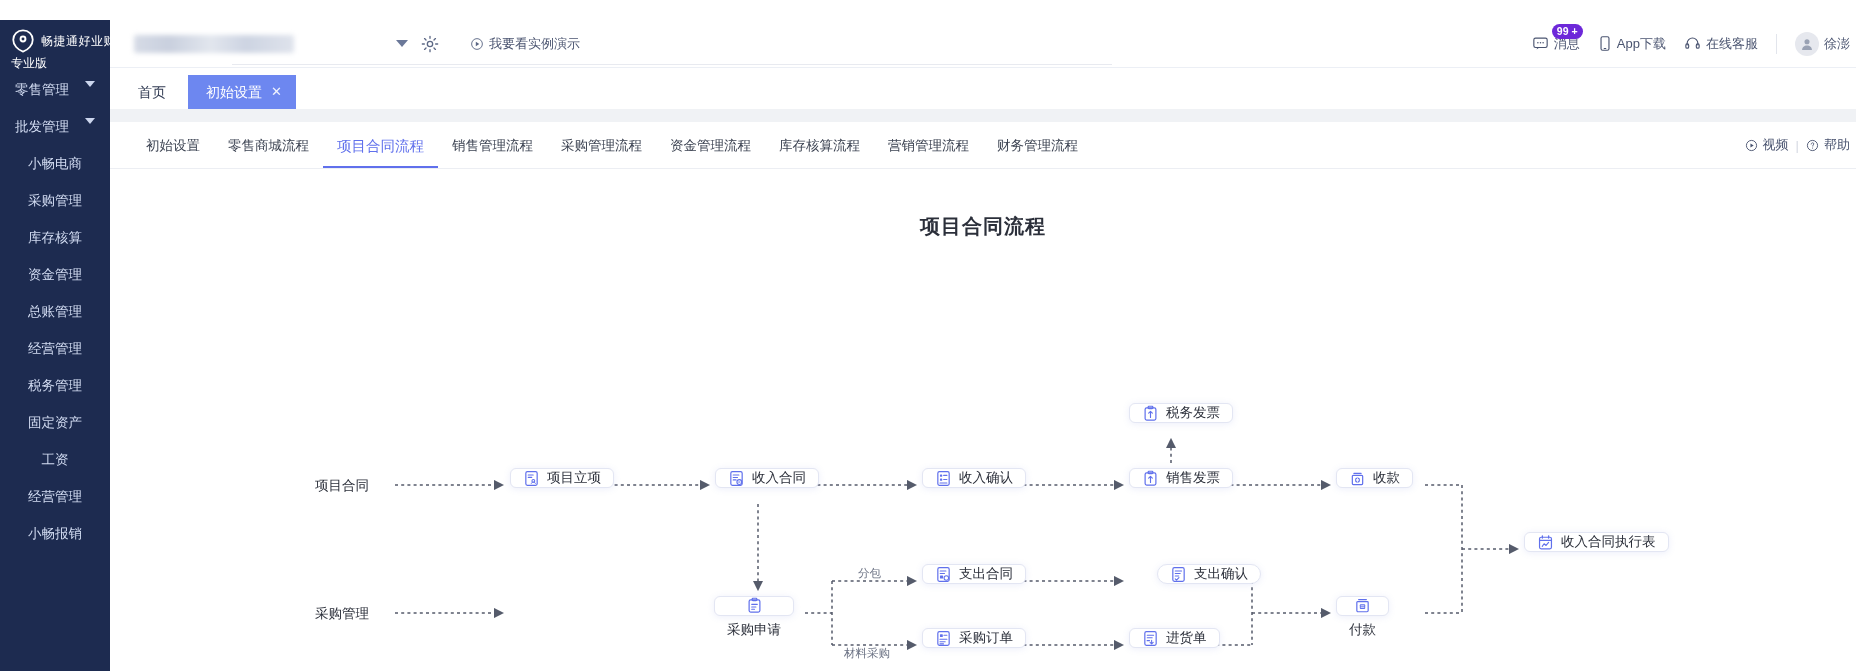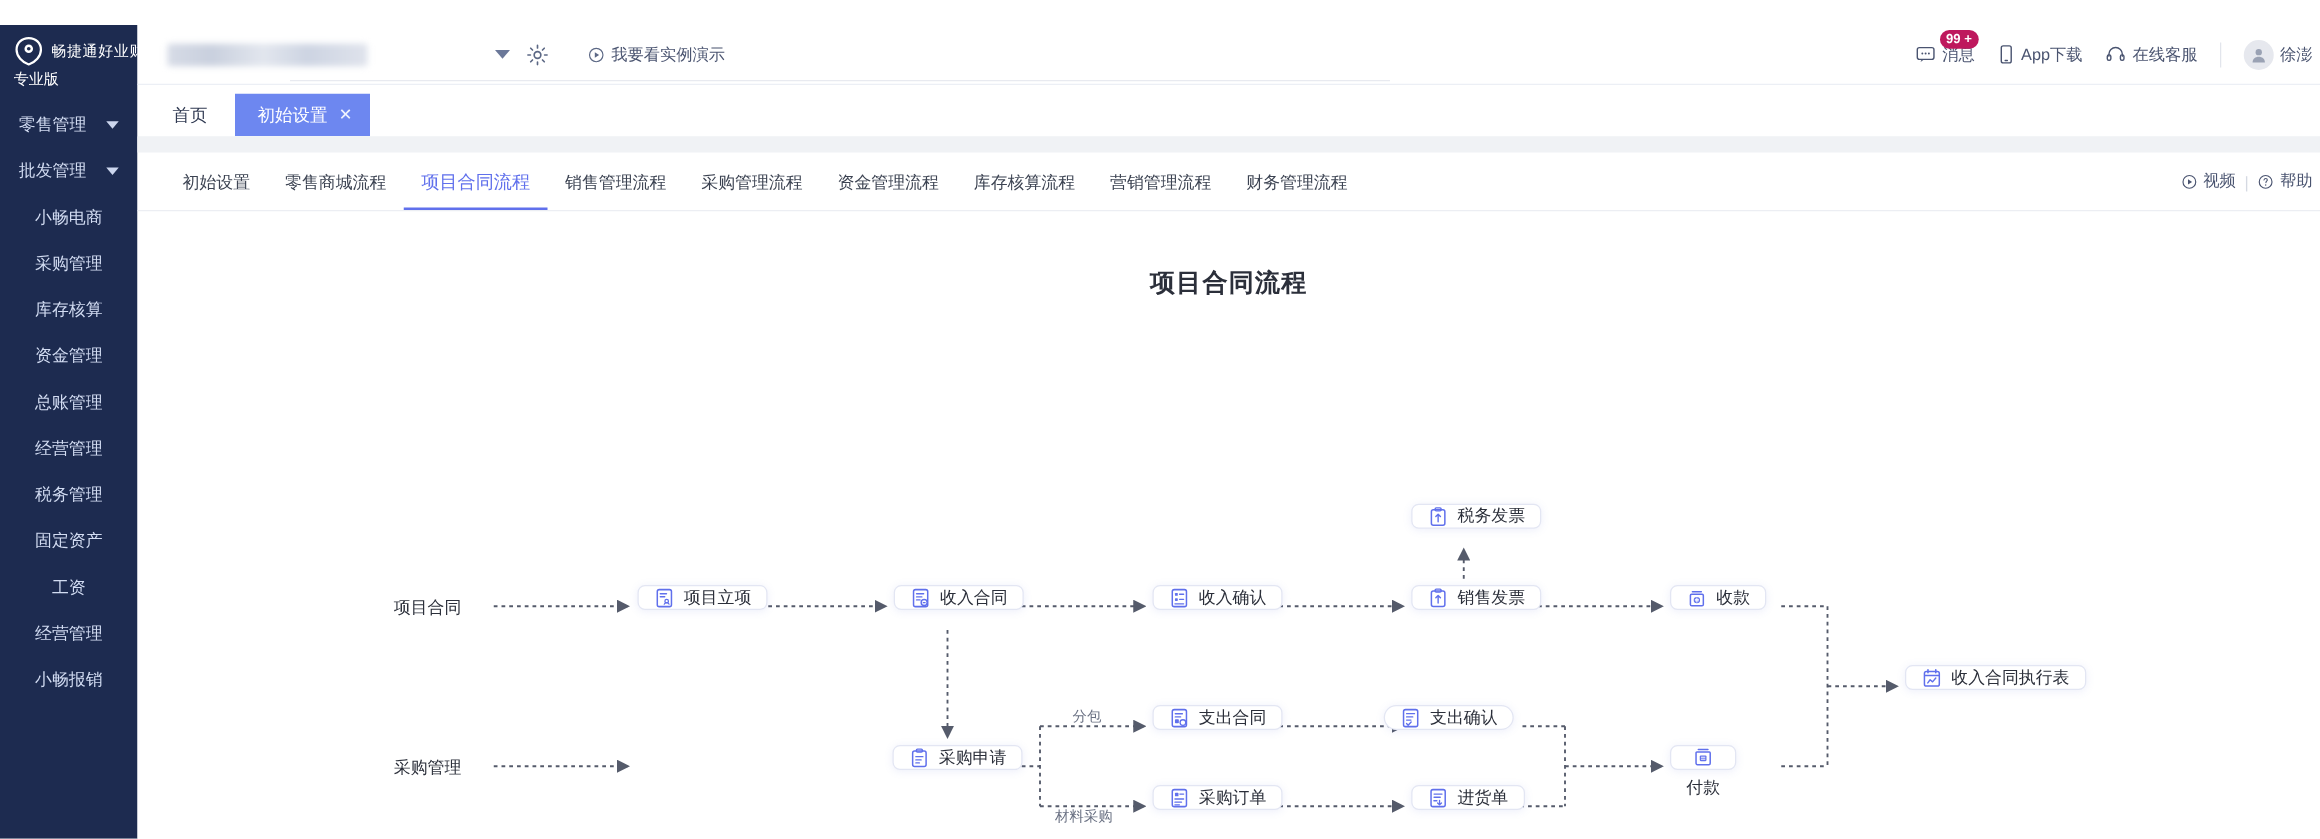--- a/index.html
+++ b/index.html
@@ -16,21 +16,21 @@
     position:absolute; left:0; top:20px; width:110px; height:651px;
     background:#1d2b50; color:#c8d2ea; overflow:hidden;
   }
   .brand { height:55px; padding:8px 0 0 10px; position:relative; }
   .brand-row { display:flex; align-items:center; gap:5px; }
   .brand-logo { width:26px; height:26px; flex:0 0 26px; }
   .brand-name { font-size:12px; color:#fff; letter-spacing:.5px; white-space:nowrap; }
   .brand-sub { font-size:12px; color:#fff; margin-top:1px; padding-left:1px; }
   .nav { margin-top:6px; }
   .nav-item {
-    height:37px; display:flex; align-items:center; justify-content:center;
+    height:37px; display:flex; justify-content:center;
     gap:16px; font-size:13.5px; color:#d2dcf2; cursor:pointer;
   }
   .caret { width:0;height:0;border-left:5px solid transparent;border-right:5px solid transparent;border-top:6px solid #ccd6ee; }
 
   
   .header {
     position:absolute; left:110px; top:20px; right:0; height:48px;
     background:#fff; border-bottom:1px solid #eceff5;
     display:flex; align-items:center;
   }
@@ -40,21 +40,21 @@
     background:linear-gradient(90deg,#d6dbe6 0%,#c9d0de 22%,#e2e6ee 48%,#cdd4e2 70%,#dfe3ec 100%);
     filter:blur(2.4px); margin-left:14px;
   }
   .hdr-underline { position:absolute; left:122px; top:44px; width:880px; height:1px; background:#e8eaf0; }
   .chev-dn { width:0;height:0;border-left:6px solid transparent;border-right:6px solid transparent;border-top:7px solid #6b7899; margin-left:auto; margin-right:12px; }
   .gear { width:20px;height:20px; color:#5c6885; cursor:pointer; }
   .demo-link { display:flex; align-items:center; gap:5px; margin-left:30px; font-size:13px; color:#4a5470; cursor:pointer; }
   .hdr-right { margin-left:auto; display:flex; align-items:center; gap:18px; padding-right:6px; font-size:13px; color:#4a5470; }
   .hdr-item { display:flex; align-items:center; gap:5px; position:relative; cursor:pointer; }
   .badge {
-    position:absolute; top:-11px; left:20px; background:#be185d; color:#fff;
+    position:absolute; top:-11px; left:20px; background:#6d28d9; color:#fff;
     font-size:10.5px; font-weight:bold; border-radius:9px; padding:1px 5px; line-height:13px;
     white-space:nowrap;
   }
   .sep { width:1px; height:20px; background:#e2e5ec; }
   .avatar { width:24px;height:24px;border-radius:50%;background:#e6e8ee; display:flex;align-items:center;justify-content:center; }
 
   
   .tabstrip {
     position:absolute; left:110px; top:68px; right:0; height:41px;
     background:#fff; display:flex; align-items:flex-end; padding-left:6px;
@@ -370,40 +370,40 @@
       <div class="node" style="left:1414px; top:410px;">
         <svg class="nic" viewBox="0 0 24 24">
           <rect x="3.6" y="4.6" width="16.8" height="16.4" rx="2.2" fill="none" stroke="#6070ec" stroke-width="1.7"></rect>
           <path d="M3.6 9h16.8" stroke="#6070ec" stroke-width="1.7"></path>
           <path d="M7.6 2.6v3.2M16.4 2.6v3.2" stroke="#6070ec" stroke-width="1.8" stroke-linecap="round"></path>
           <path d="M7.4 17.4l2.6-3.6 2.8 2.4 3.6-4.4" fill="none" stroke="#6070ec" stroke-width="1.6" stroke-linecap="round" stroke-linejoin="round"></path>
         </svg>
         <span>收入合同执行表</span>
       </div>
 
-      <div class="node" style="left:604px; top:474px;">
+      <div class="node" style="left:604px; top:474px;flex-direction:column;">
         <svg class="nic" viewBox="0 0 24 24">
           <rect x="4.4" y="4" width="15.2" height="17.4" rx="2.2" fill="none" stroke="#6070ec" stroke-width="1.7"></rect>
           <rect x="8.6" y="1.8" width="6.8" height="3.4" rx="1.2" fill="none" stroke="#6070ec" stroke-width="1.6"></rect>
           <path d="M8 10.4h8M8 14h6M8 17.4h4" stroke="#6070ec" stroke-width="1.5" stroke-linecap="round"></path>
         </svg>
         <span>采购申请</span>
       </div>
 
       <div class="node" style="left:812px; top:442px;">
         <svg class="nic" viewBox="0 0 24 24">
           <rect x="4" y="2.4" width="16" height="19.2" rx="2.2" fill="none" stroke="#6070ec" stroke-width="1.7"></rect>
           <path d="M7.4 7h8M7.4 10.6h6" stroke="#6070ec" stroke-width="1.6" stroke-linecap="round"></path>
           <rect x="7" y="13.4" width="4.4" height="4.4" rx=".8" fill="#6070ec"></rect>
           <circle cx="16" cy="17" r="3.2" fill="#fff" stroke="#6070ec" stroke-width="1.5"></circle>
         </svg>
         <span>支出合同</span>
       </div>
 
-      <div class="node" style="left:997px; top:442px;border-radius:14px;">
+      <div class="node" style="left:1047px; top:442px;border-radius:14px;">
         <svg class="nic" viewBox="0 0 24 24">
           <rect x="4" y="2.4" width="16" height="19.2" rx="2.2" fill="none" stroke="#6070ec" stroke-width="1.7"></rect>
           <path d="M7.4 7h9M7.4 10.6h7M7.4 14.2h5" stroke="#6070ec" stroke-width="1.5" stroke-linecap="round"></path>
           <path d="M7.4 18.2l1.8 1.8 3.4-3.6" fill="none" stroke="#6070ec" stroke-width="1.6" stroke-linecap="round" stroke-linejoin="round"></path>
         </svg>
         <span>支出确认</span>
       </div>
 
       <div class="node" style="left:812px; top:506px;">
         <svg class="nic" viewBox="0 0 24 24">

